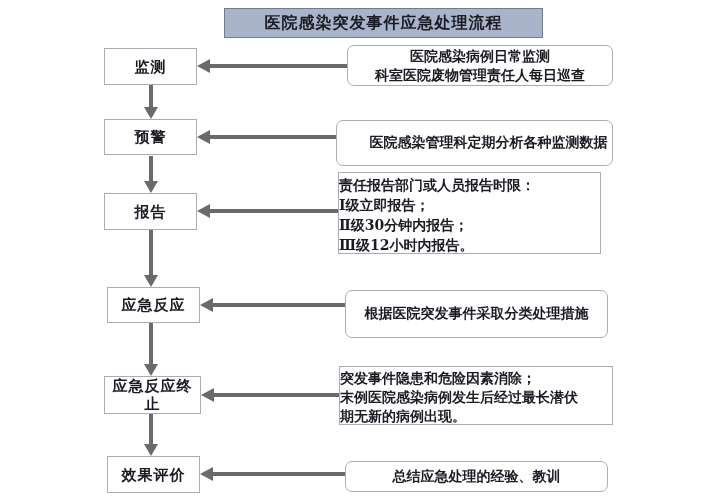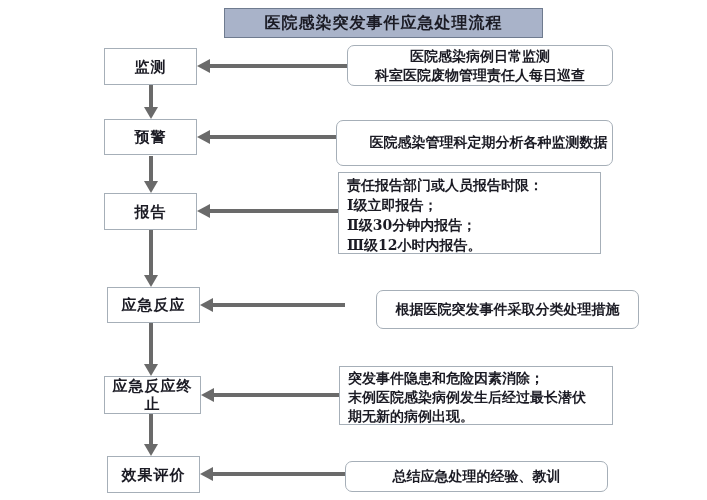--- a/index.html
+++ b/index.html
@@ -32,25 +32,25 @@
   .l2{left:104px;top:119px;width:93px;height:36px;}
   .l3{left:104px;top:193px;width:93px;height:37px;}
   .l4{left:107px;top:287px;width:93px;height:36px;}
   .l5{left:104px;top:376px;width:97px;height:38px;}
   .l6{left:107px;top:456px;width:93px;height:37px;}
   .detail{
     position:absolute;background:#fff;border:1px solid var(--box-border);
     box-sizing:border-box;font-size:14px;font-weight:bold;
   }
   .detail.center{display:flex;flex-direction:column;align-items:center;justify-content:center;text-align:center;border-radius:7px;}
-  .detail.left{text-align:left;padding:2px 4px 0 8px;}
+  .detail.left{text-align:left;padding:2px 4px 0 0;}
   .r1{left:347px;top:45px;width:266px;height:41px;line-height:19px;}
   .r2{left:336px;top:120px;width:277px;height:46px;padding-left:28px;}
   .r3{left:338px;top:172px;width:263px;height:82px;line-height:20px;}
-  .r4{left:345px;top:290px;width:263px;height:39px;margin-left:31px;}
+  .r4{left:345px;top:290px;width:263px;height:48px;}
   .r5{left:339px;top:366px;width:274px;height:59px;line-height:19px;}
   .r6{left:345px;top:461px;width:263px;height:31px;}
   
   .harrow{position:absolute;height:14px;}
   .harrow .shaft{position:absolute;left:11px;right:0;top:5px;height:4px;background:var(--arrow);}
   .harrow .head{position:absolute;left:0;top:0;width:0;height:0;
     border-top:7px solid transparent;border-bottom:7px solid transparent;
     border-right:13px solid var(--arrow);}
   .h1{left:197px;top:59px;width:150px;}
   .h2{left:197px;top:130px;width:139px;}

